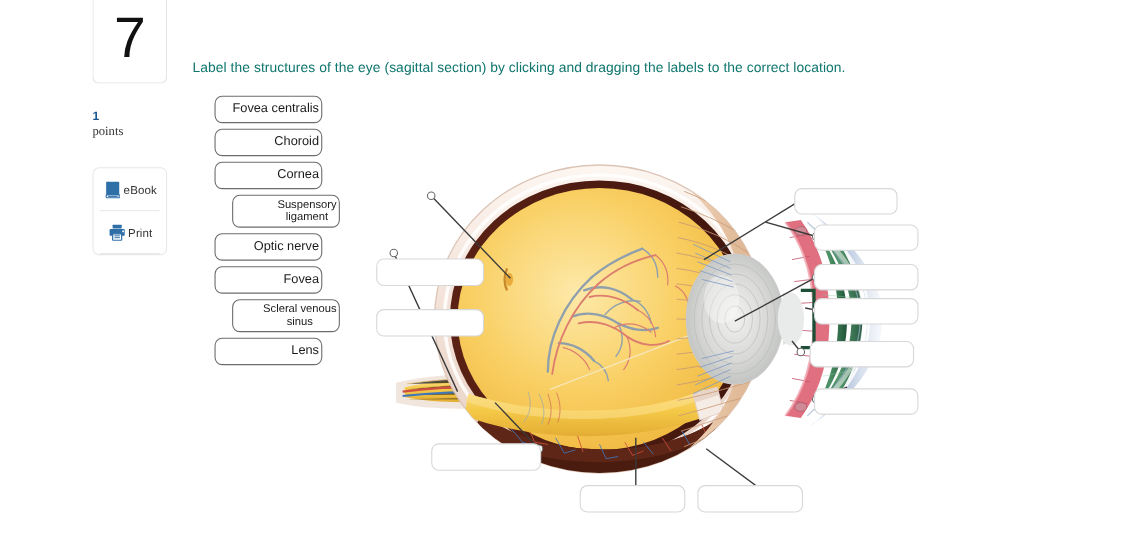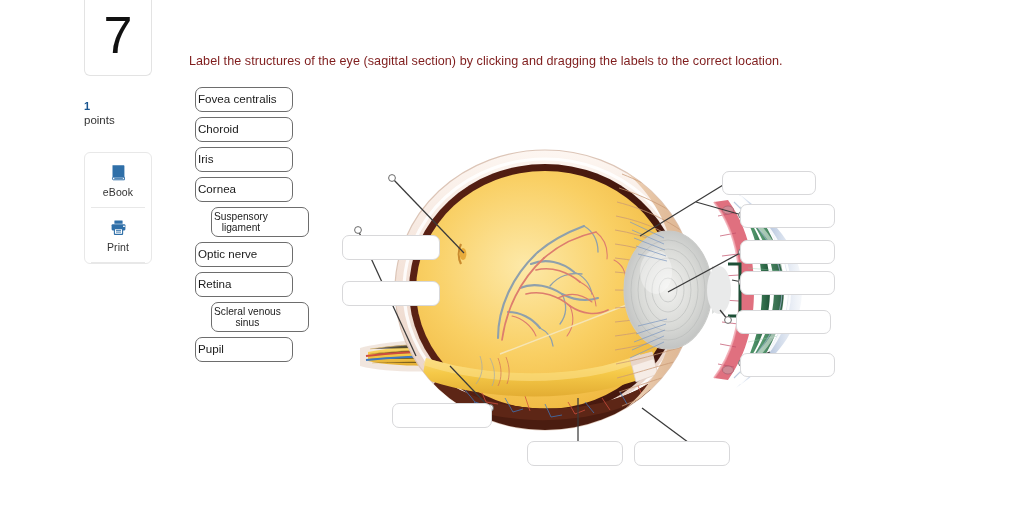--- a/index.html
+++ b/index.html
@@ -21,54 +21,54 @@
     border-top: none;
     border-radius: 0 0 6px 6px;
     display: flex; align-items: center; justify-content: center;
   }
   .qnum-card .num {
     font-size: 52px; font-weight: 400; color: #111; line-height: 1;
     font-family: "Liberation Sans", sans-serif;
   }
   .points-wrap { position: absolute; left: 84px; top: 99px; width: 68px; }
   .points-val { font-size: 11px; color: #18548f; font-weight: 700; line-height: 14px; }
-  .points-lbl { font-size: 11.5px; color: #333; line-height: 15px; }
+  .points-lbl { font-size: 11.5px; color: #333; line-height: 15px; font-family: Liberation Serif, serif; }
 
   .tool-card {
     position: absolute; left: 84px; top: 152px;
     width: 68px;
     background: #fff;
     border: 1px solid #e8e8e8;
     border-radius: 6px;
     padding: 0;
   }
   .tool {
-    display: flex; flex-direction: column; align-items: center; justify-content: center;
+    display: flex; flex-direction: row; justify-content: center;
     padding: 10px 2px 9px 2px;
     cursor: pointer;
   }
   .tool + .tool-sep { height: 1px; background: #e8e8e8; margin: 0 6px; }
   .tool .lbl { font-size: 10.5px; color: #333; margin-top: 4px; letter-spacing: .1px; }
   .tool svg { display: block; }
 
   
   .prompt {
-    position: absolute; left: 189px; top: 54px;
-    font-size: 12.6px; color: #7f1d1d; white-space: nowrap;
+    position: absolute; left: 175px; top: 54px;
+    font-size: 12.6px; color: #0f766e; white-space: nowrap;
     letter-spacing: .05px;
   }
 
   
   .chips { position: absolute; left: 195px; top: 87px; width: 98px; }
   .chip {
     width: 98px; min-height: 25px;
     border: 1px solid #6d6d6d;
     border-radius: 7px;
     background: #fff;
-    display: flex; align-items: center; justify-content: flex-start;
+    display: flex; align-items: center; justify-content: flex-end;
     text-align: center;
     font-size: 11.6px; color: #1a1a1a;
     margin-bottom: 5px;
     cursor: grab;
     line-height: 1.08;
     padding: 3px 2px;
   }
   .chip.two-line { font-size: 10.2px; min-height: 25px; margin-left: 16px; }
 
   
@@ -134,39 +134,36 @@
   <div class="prompt">Label the structures of the eye (sagittal section) by clicking and dragging the labels to the correct location.</div>
 
   <div class="chips">
     <div class="chip">
         <span>Fovea centralis</span>
       </div>
     <div class="chip">
         <span>Choroid</span>
       </div>
     <div class="chip">
-        <span>Iris</span>
-      </div>
-    <div class="chip">
         <span>Cornea</span>
       </div>
     <div class="chip two-line">
       <span><span>Suspensory</span><br><span>ligament</span></span>
     </div>
     <div class="chip">
         <span>Optic nerve</span>
       </div>
     <div class="chip">
-        <span>Retina</span>
+        <span>Fovea</span>
       </div>
     <div class="chip two-line">
       <span><span>Scleral venous</span><br><span>sinus</span></span>
     </div>
     <div class="chip">
-        <span>Pupil</span>
+        <span>Lens</span>
       </div>
   </div>
 
   <svg id="eye" width="694" height="345" viewBox="0 0 694 345">
     <defs>
       <radialGradient id="gVit" cx="42%" cy="40%" r="68%">
         <stop offset="0%" stop-color="#fde9a9"></stop>
         <stop offset="55%" stop-color="#f9cf63"></stop>
         <stop offset="100%" stop-color="#efb63c"></stop>
       </radialGradient>

